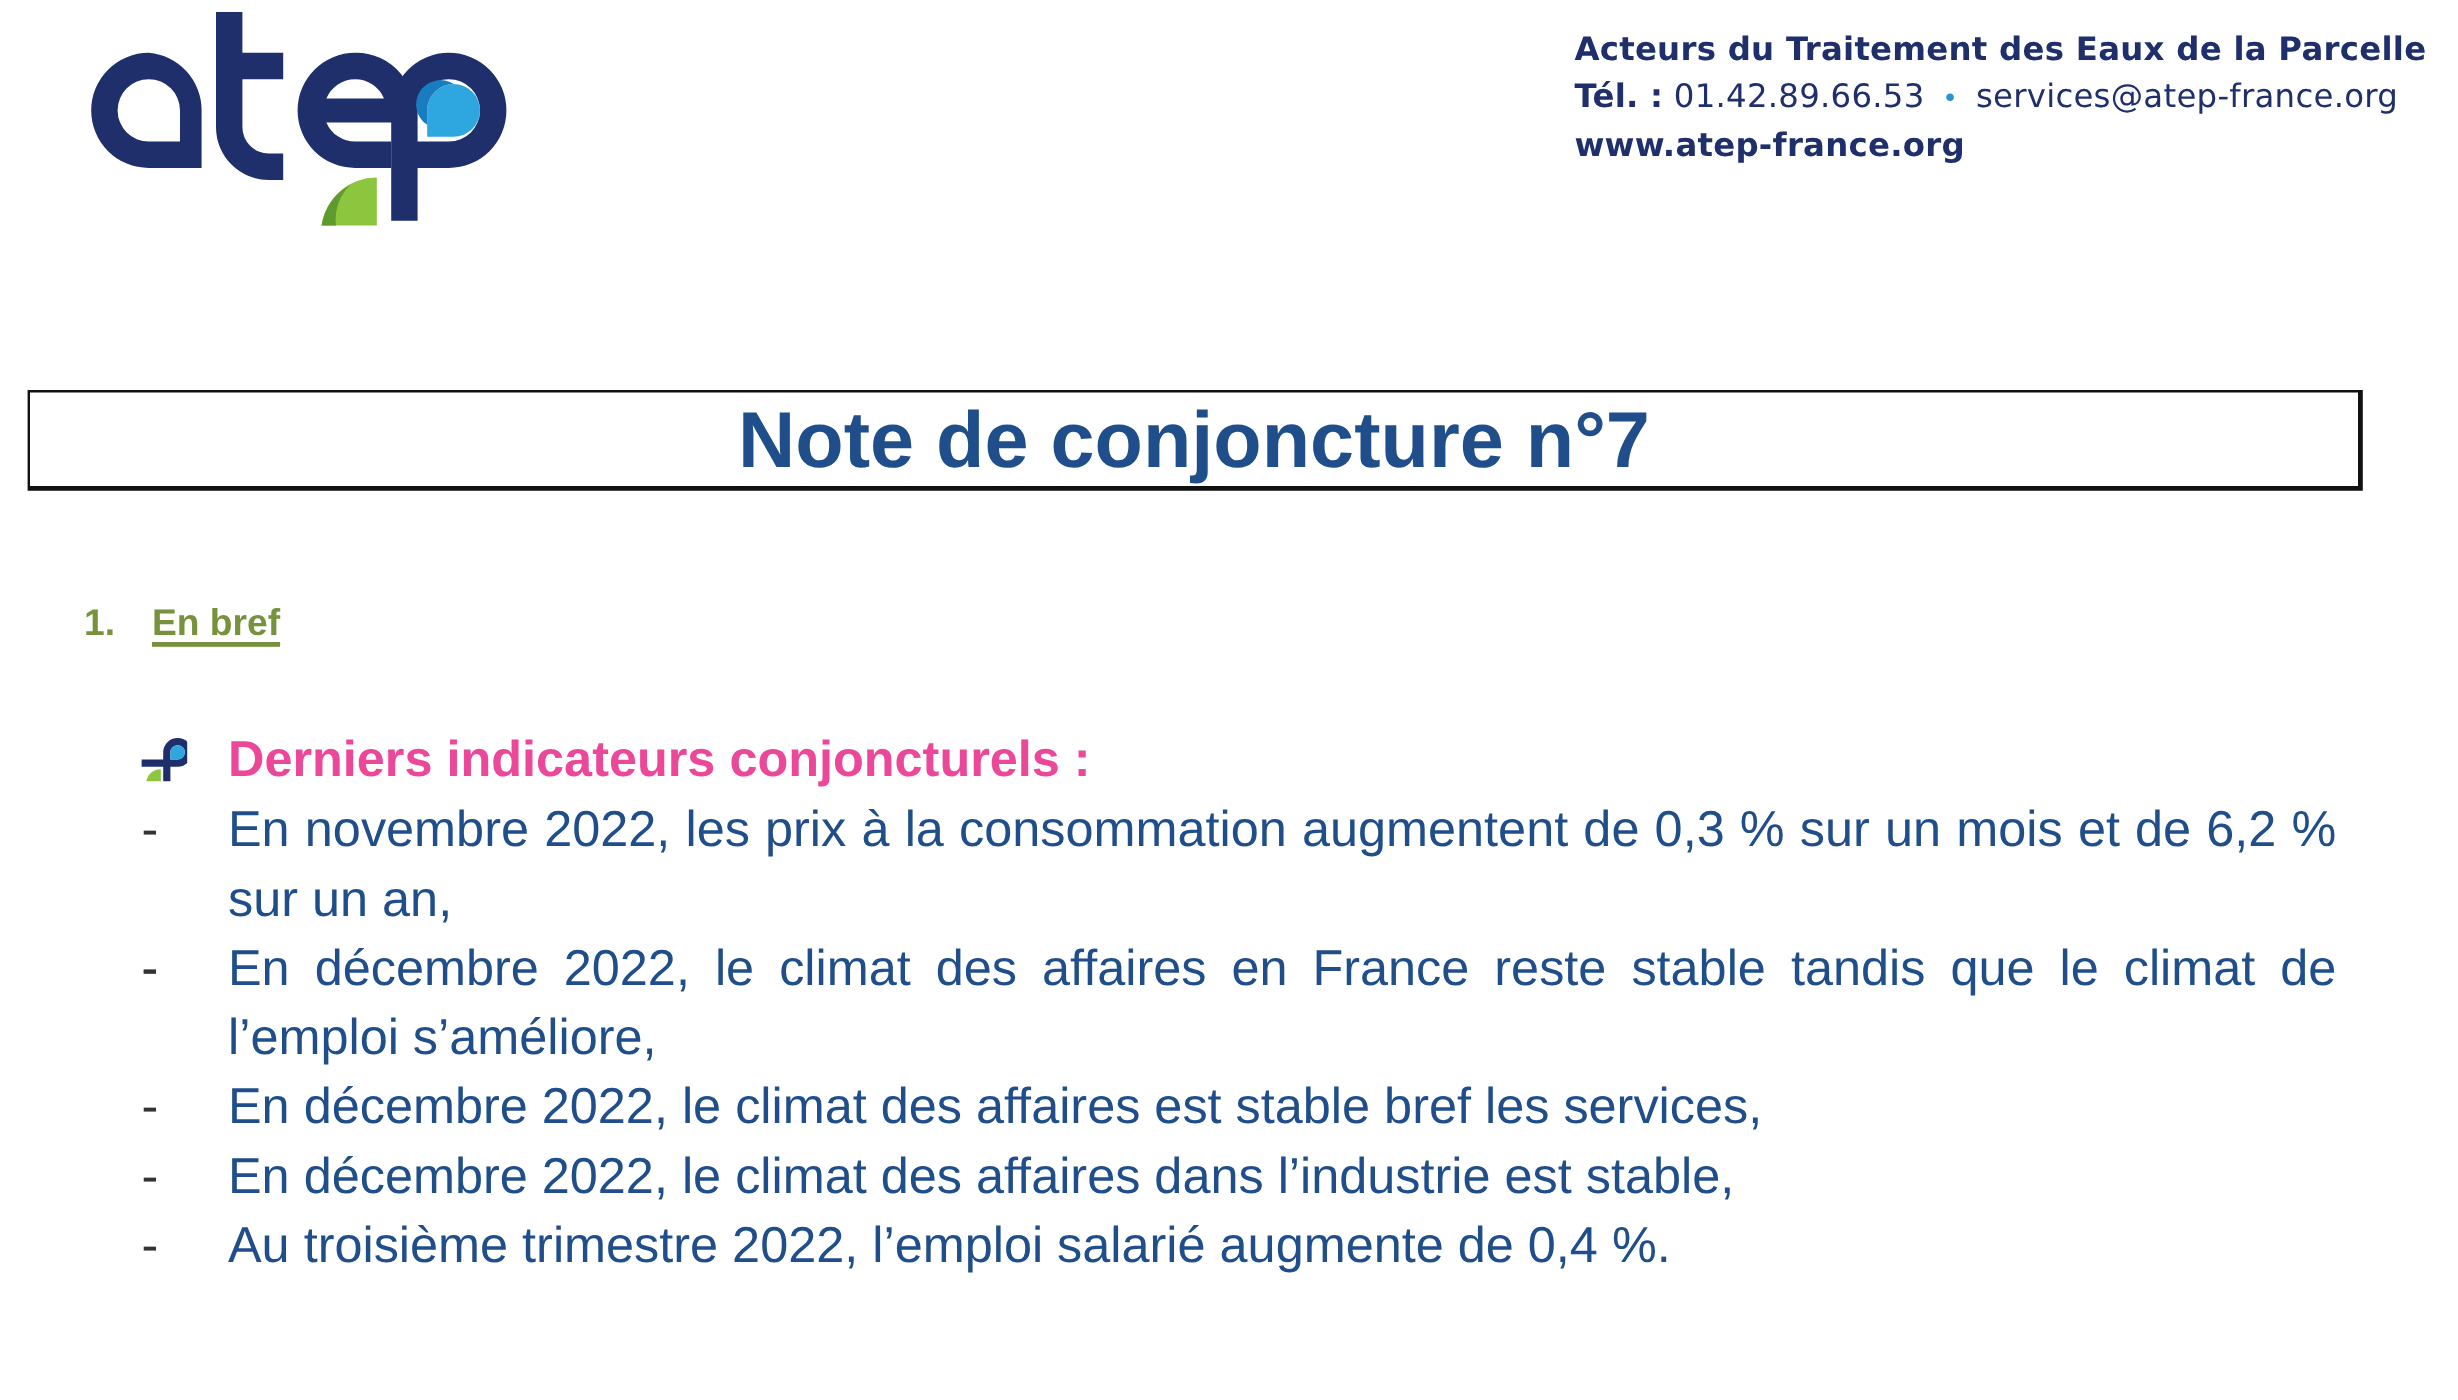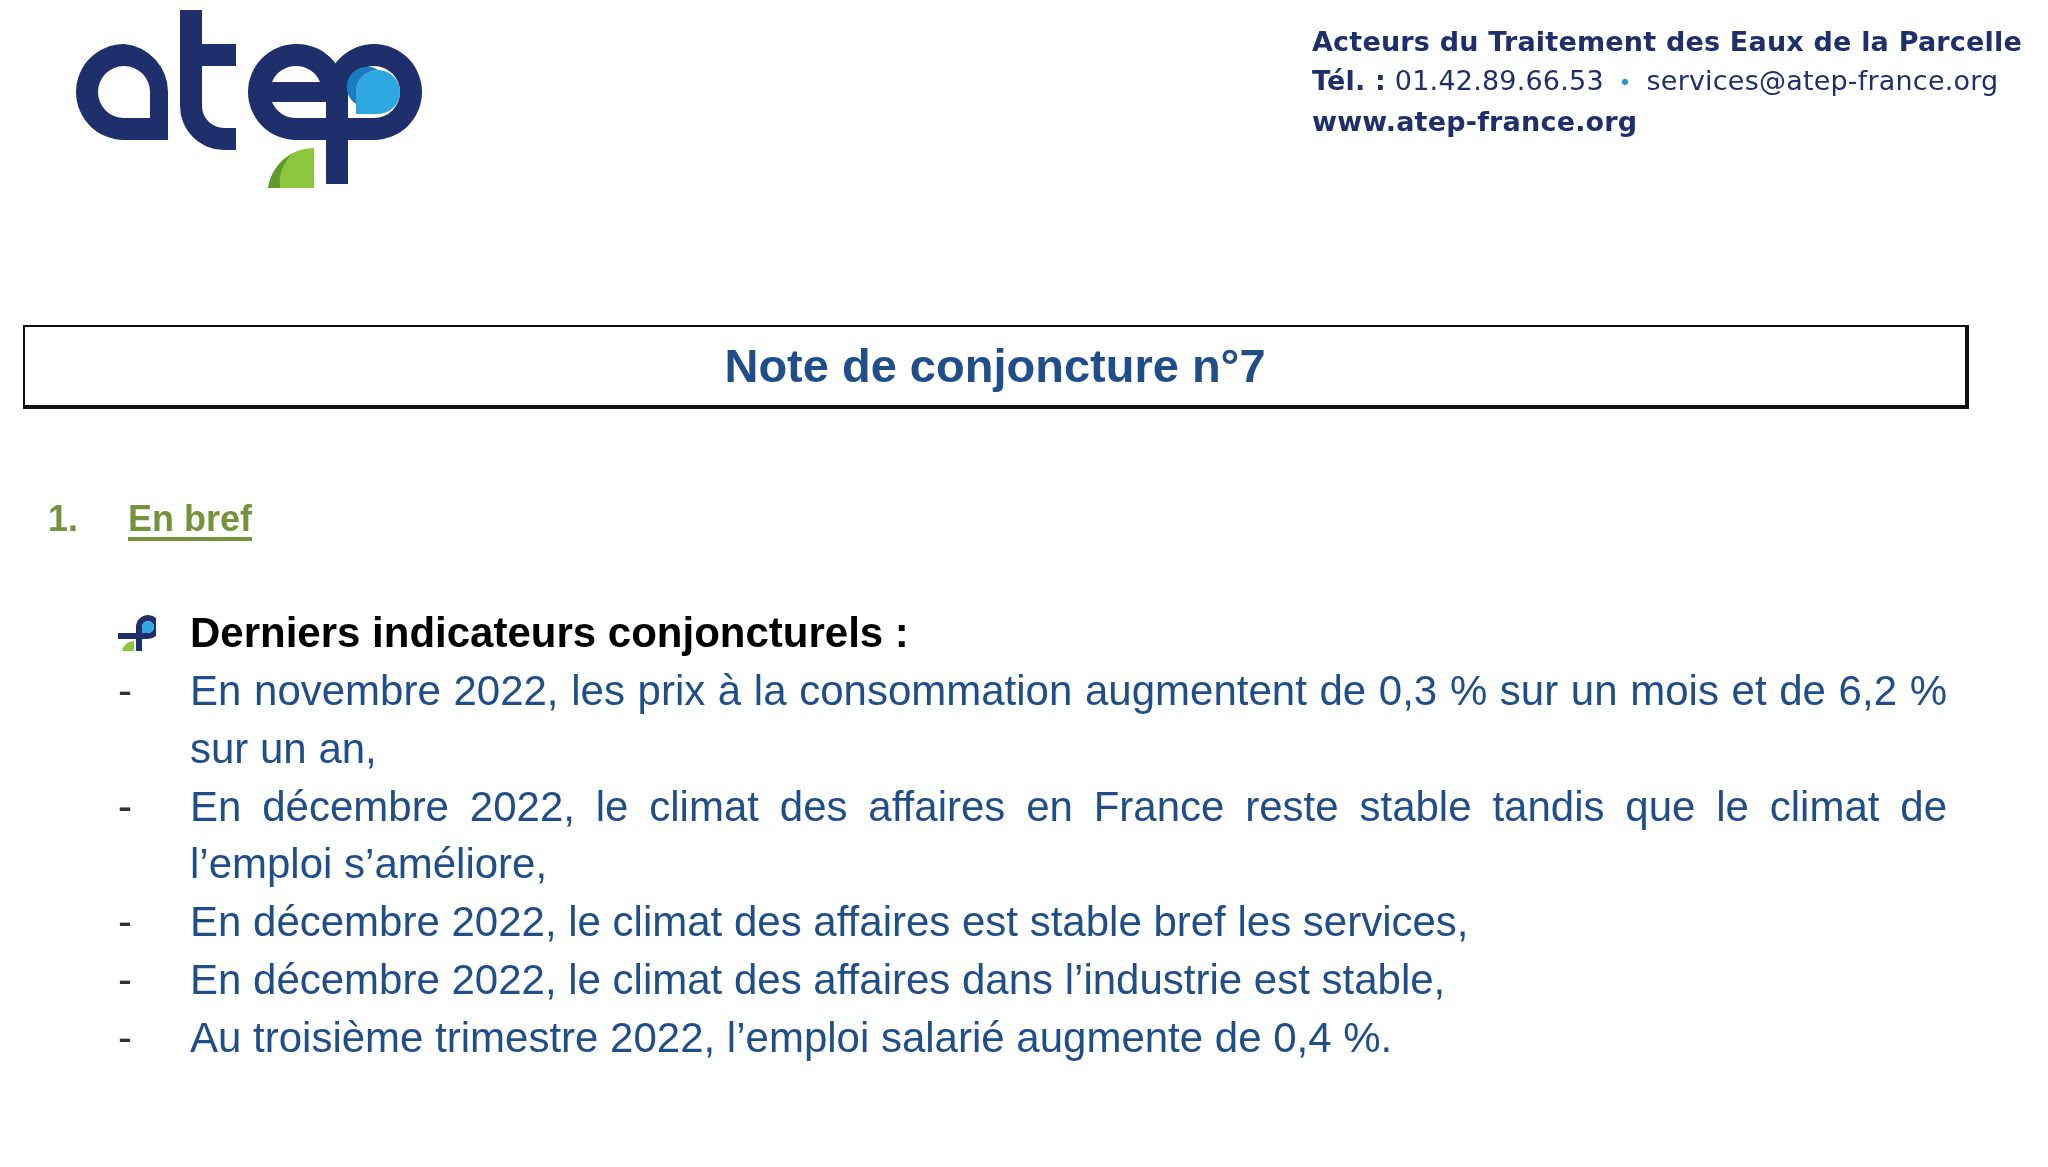--- a/index.html
+++ b/index.html
@@ -47,36 +47,37 @@
       border-right: 4px solid #111111;
       box-sizing: content-box;
     }
     .title-text {
       position: absolute;
       left: 0;
       right: 0;
       top: 0;
       height: 78px;
       text-align: center;
-      font-size: 47px;
+      font-size: 66px;
       line-height: 78px;
       font-weight: bold;
       color: #1f4e8a;
       margin: 0;
     }
 
     .section-heading {
       position: absolute;
       left: 48px;
       top: 494px;
-      font-size: 36px;
+      font-size: 31px;
       font-weight: bold;
       color: #76923c;
       line-height: 50px;
       white-space: nowrap;
+      text-align: center;
     }
     .section-heading .num { display: inline-block; width: 70px; }
     .section-heading .label {
       text-decoration: underline;
       text-decoration-thickness: 4px;
       text-underline-offset: 6px;
     }
 
     .indicators {
       position: absolute;
@@ -95,21 +96,21 @@
       height: 40px;
       margin-left: 4px;
       flex: none;
     }
     .sub-heading-text {
       position: absolute;
       left: 78px;
       top: 0;
       font-size: 42px;
       font-weight: bold;
-      color: #000000;
+      color: #ec4899;
       line-height: 50px;
       white-space: nowrap;
     }
     .items {
       list-style: none;
       margin: 0;
       padding: 0;
       margin-top: 4px;
     }
     .item {

